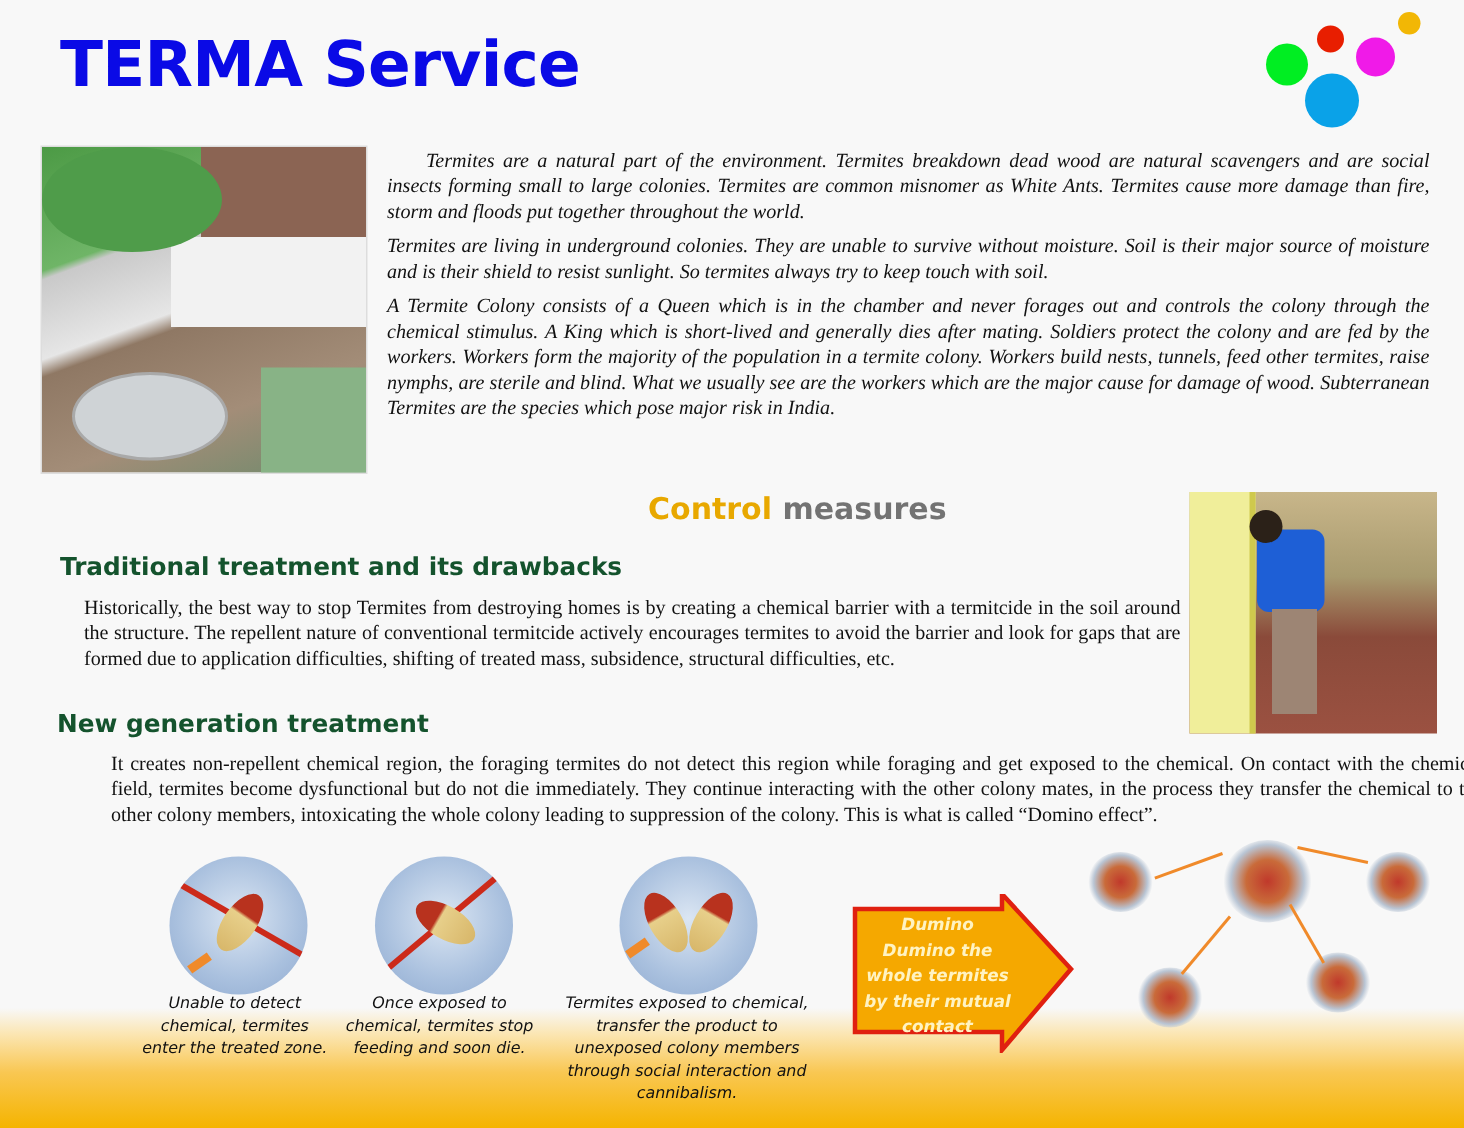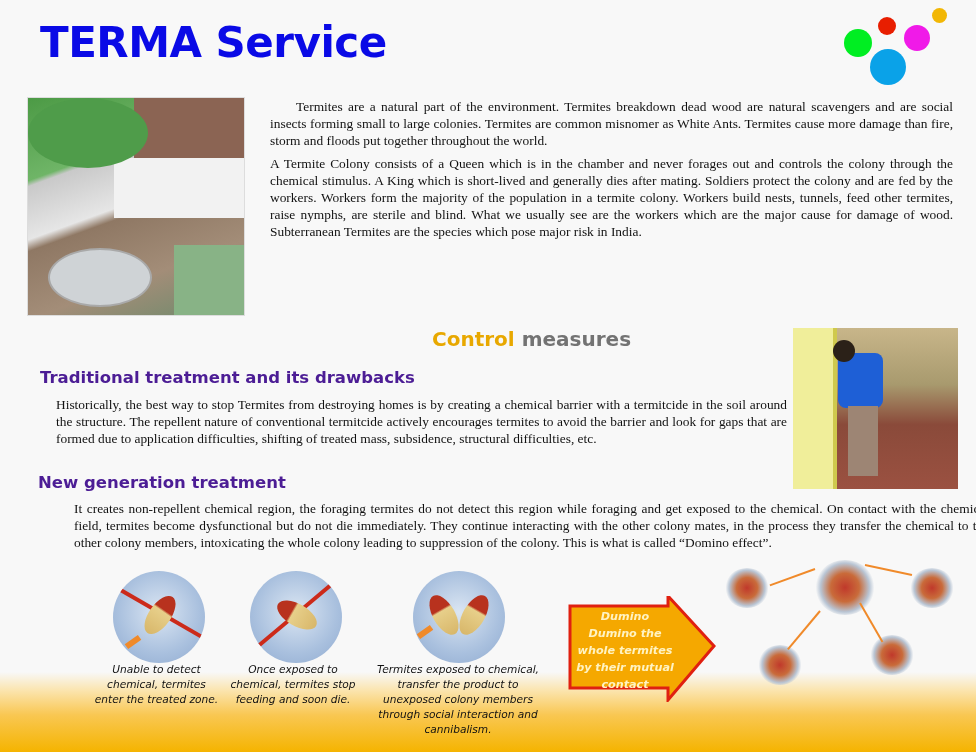--- a/index.html
+++ b/index.html
@@ -13,41 +13,41 @@
   .title {
     left: 40px; top: 18px; font-family: "DejaVu Sans", "Liberation Sans", sans-serif;
     font-weight: bold; font-size: 42px; color: #0a0ae6; letter-spacing: -0.5px;
   }
   .dot { position: absolute; border-radius: 50%; }
   .para {
     font-family: "Liberation Serif", "DejaVu Serif", serif;
     font-size: 13.4px; line-height: 17px; text-align: justify; margin: 0;
   }
   .intro { left: 258px; top: 98px; width: 695px; }
-  .intro p { margin: 0 0 6px 12px; }
+  .intro p { margin: 0 0 6px 0; font-style: italic; }
   .intro p.first { text-indent: 26px; }
   .img-house {
     left: 27px; top: 97px; width: 216px; height: 217px;
     background: linear-gradient(160deg, #4c9a45 0%, #6fb567 28%, #c9c9c9 30%, #e6e6e6 48%, #8f7864 52%, #a38d78 75%, #6b8a6b 100%);
     border: 1px solid #ddd;
   }
   .img-house .roof { position:absolute; right:0; top:0; width:110px; height:60px; background:#8b6453; }
   .img-house .wall { position:absolute; right:0; top:60px; width:130px; height:60px; background:#f2f2f2; }
   .img-house .nest { position:absolute; left:20px; top:150px; width:100px; height:55px; border-radius:50%; background:#cfd3d6; border:2px solid #a9a9a9; }
   .img-house .tree { position:absolute; left:0; top:0; width:120px; height:70px; border-radius:50%; background:#4f9c4a; }
   .img-house .walk { position:absolute; right:0; bottom:0; width:70px; height:70px; background:#88b386; }
   .control {
     left: 432px; top: 327px; font-family: "DejaVu Sans", "Liberation Sans", sans-serif;
     font-weight: bold; font-size: 20px;
   }
   .control .c1 { color: #e8a800; margin-top: 36px; }
   .control .c2 { color: #737373; }
   .h2 {
     font-family: "DejaVu Sans", "Liberation Sans", sans-serif; font-weight: bold;
-    font-size: 16.5px; color: #4c1d95;
+    font-size: 16.5px; color: #14532d;
   }
   .h-trad { left: 40px; top: 368px; }
   .p-trad { left: 56px; top: 396px; width: 731px; }
   .h-new { left: 38px; top: 473px; }
   .p-new { left: 49px; top: 500px; width: 915px; margin-left: 25px; }
   .img-worker {
     left: 793px; top: 328px; width: 165px; height: 161px;
     background: linear-gradient(180deg, #c8b68a 0%, #a89a6e 35%, #8a4a3a 60%, #9b5141 100%);
   }
   .img-worker .wall { position:absolute; left:0; top:0; width:40px; height:161px; background:#f0ee9a; border-right:4px solid #cfc94d; }
@@ -92,20 +92,21 @@
 <div class="abs img-house">
   <div class="roof"></div>
   <div class="wall"></div>
   <div class="walk"></div>
   <div class="tree"></div>
   <div class="nest"></div>
 </div>
 
 <div class="abs para intro">
   <p class="first">Termites are a natural part of the environment. Termites breakdown dead wood are natural scavengers and are social insects forming small to large colonies. Termites are common misnomer as White Ants. Termites cause more damage than fire, storm and floods put together throughout the world.</p>
+  <p>Termites are living in underground colonies. They are unable to survive without moisture. Soil is their major source of moisture and is their shield to resist sunlight. So termites always try to keep touch with soil.</p>
   <p>A Termite Colony consists of a Queen which is in the chamber and never forages out and controls the colony through the chemical stimulus. A King which is short-lived and generally dies after mating. Soldiers protect the colony and are fed by the workers. Workers form the majority of the population in a termite colony. Workers build nests, tunnels, feed other termites, raise nymphs, are sterile and blind. What we usually see are the workers which are the major cause for damage of wood. Subterranean Termites are the species which pose major risk in India.</p>
 </div>
 
 <div class="abs control">
   <span class="c1">Control</span>
   <span class="c2">measures</span>
 </div>
 
 <div class="abs h2 h-trad">Traditional treatment and its drawbacks</div>
 <p class="abs para p-trad">Historically, the best way to stop Termites from destroying homes is by creating a chemical barrier with a termitcide in the soil around the structure. The repellent nature of conventional termitcide actively encourages termites to avoid the barrier and look for gaps that are formed due to application difficulties, shifting of treated mass, subsidence, structural difficulties, etc.</p>

